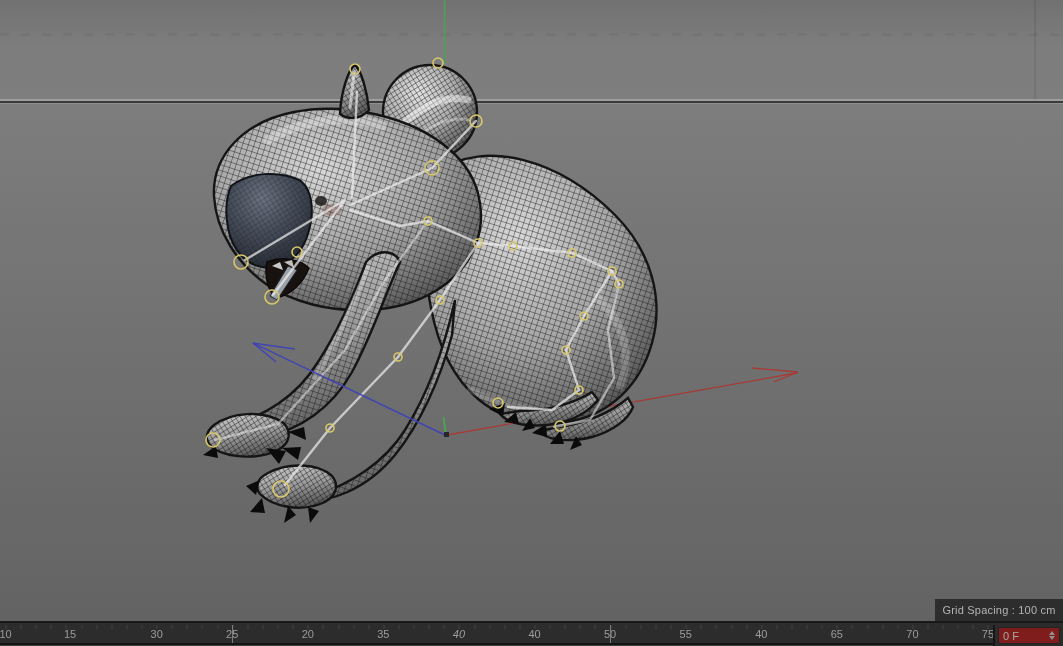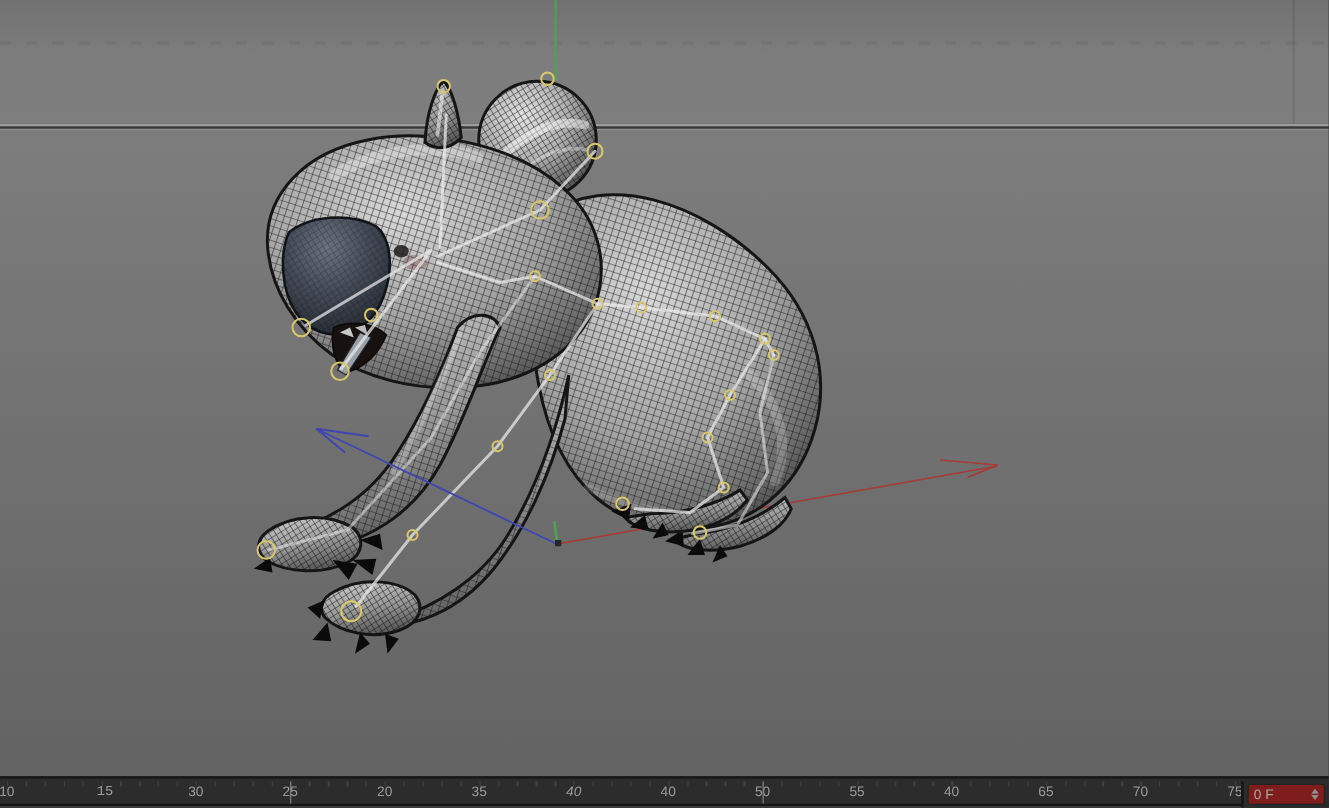--- a/index.html
+++ b/index.html
@@ -259,27 +259,28 @@
         <path d="M253,343 L295,349" style="stroke:var(--axis-z)" stroke-width="1.5" fill="none"></path>
         <path d="M253,343 L276,362" style="stroke:var(--axis-z)" stroke-width="1.5" fill="none"></path>
       </g>
 
       <g>
         <line x1="446" y1="436" x2="443.5" y2="417" style="stroke:var(--axis-y)" stroke-width="2"></line>
         <rect x="444" y="432" width="5" height="5" fill="#23262b"></rect>
       </g>
     </svg>
 
+    <div class="grid-badge">Grid Spacing : 100 cm</div>
   </div>
 
   <div class="timeline">
     <div class="ruler" id="ruler">
       <div class="ruler-ticks"></div>
     <span class="frame-label" style="left: 5.5px;">10</span>
-        <span class="frame-label" style="left: 84px; font-family: Liberation Mono, monospace;">15</span>
+        <span class="frame-label" style="left: 70px;">15</span>
         <span class="frame-label" style="left: 156.65px;">30</span>
         <span class="frame-label" style="left: 232.225px;">25</span>
         <span class="frame-label" style="left: 307.8px;">20</span>
         <span class="frame-label" style="left: 383.375px;">35</span>
         <span class="frame-label" style="left: 458.95px; font-style: italic;">40</span>
         <span class="frame-label" style="left: 534.525px;">40</span>
         <span class="frame-label" style="left: 610.1px;">50</span>
         <span class="frame-label" style="left: 685.675px;">55</span>
         <span class="frame-label" style="left: 761.25px;">40</span>
         <span class="frame-label" style="left: 836.825px;">65</span>

